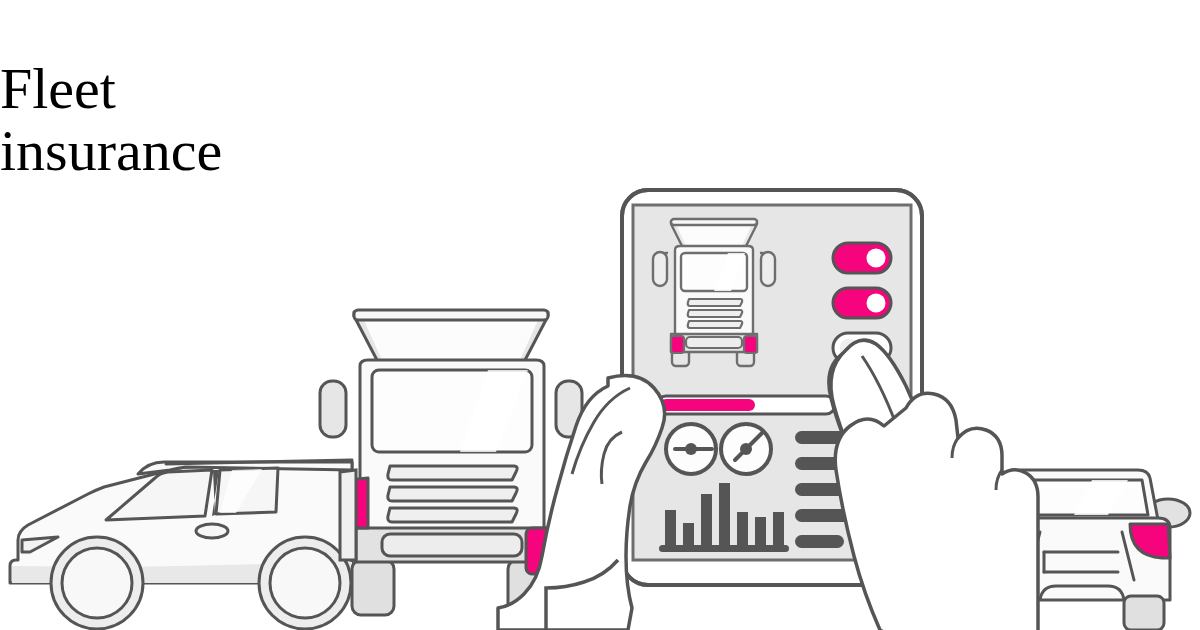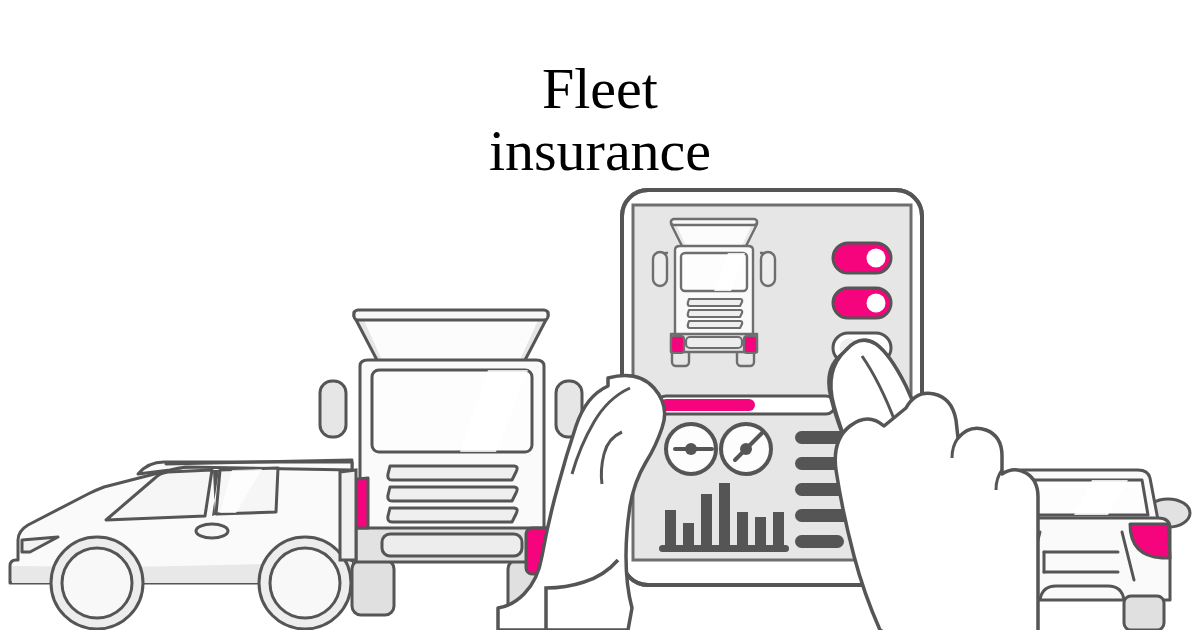--- a/index.html
+++ b/index.html
@@ -26,21 +26,20 @@
     top: 0;
     width: 1200px;
     height: 630px;
     display: block;
   }
   .title-block {
     position: absolute;
     left: 0;
     top: 58px;
     width: 1200px;
-    text-align: center;
     pointer-events: none;
   }
   .title-line {
     font-family: "Liberation Serif", "DejaVu Serif", serif;
     font-size: 58px;
     line-height: 62px;
     font-weight: 400;
     color: #000000;
     letter-spacing: 0px;
     white-space: pre;

